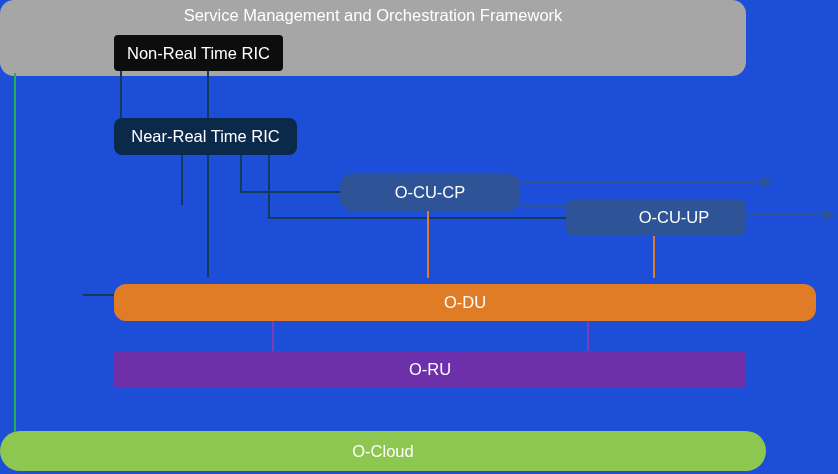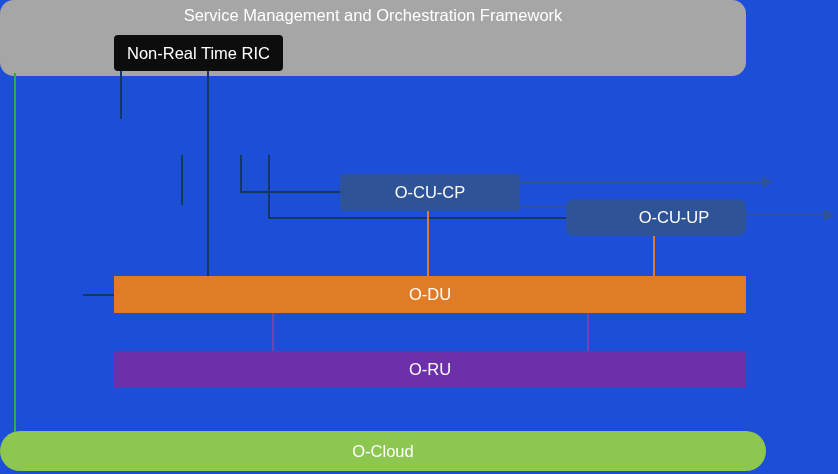--- a/index.html
+++ b/index.html
@@ -75,45 +75,45 @@
   }
   #nearrt .node-label { font-size: 16.5px; }
 
   
   #ocucp {
     left: 340px;
     top: 174px;
     width: 180px;
     height: 37px;
     background: #2e5396;
-    border-radius: 4px;
+    border-radius: 12px;
     z-index: 6;
   }
   #ocucp .node-label { font-size: 16.5px; }
 
   
   #ocuup {
     left: 566px;
     top: 199px;
     width: 180px;
     height: 37px;
     background: #2e5396;
     border-radius: 8px;
     z-index: 6;
   }
   #ocuup .node-label { font-size: 16.5px; margin-left: 36px; }
 
   
   #odu {
     left: 114px;
-    top: 276px;
-    width: 632px;
+    top: 284px;
+    width: 702px;
     height: 37px;
     background: #e07b26;
-    border-radius: 0;
+    border-radius: 12px;
     z-index: 6;
   }
   #odu .node-label { font-size: 16.5px; }
 
   
   #oru {
     left: 114px;
     top: 351px;
     width: 632px;
     height: 37px;
@@ -164,20 +164,23 @@
 <div id="stage">
 
   <div class="node" id="smo">
     <span class="node-label">Service Management and Orchestration Framework</span>
   </div>
 
   <div class="node" id="nonrt">
     <span class="node-label">Non-Real Time RIC</span>
   </div>
 
+  <div class="node" id="nearrt">
+    <span class="node-label">Near-Real Time RIC</span>
+  </div>
 
   <div class="node" id="ocucp">
     <span class="node-label">O-CU-CP</span>
   </div>
 
   <div class="node" id="ocuup">
     <span class="node-label">O-CU-UP</span>
   </div>
 
   <div class="node" id="odu">

